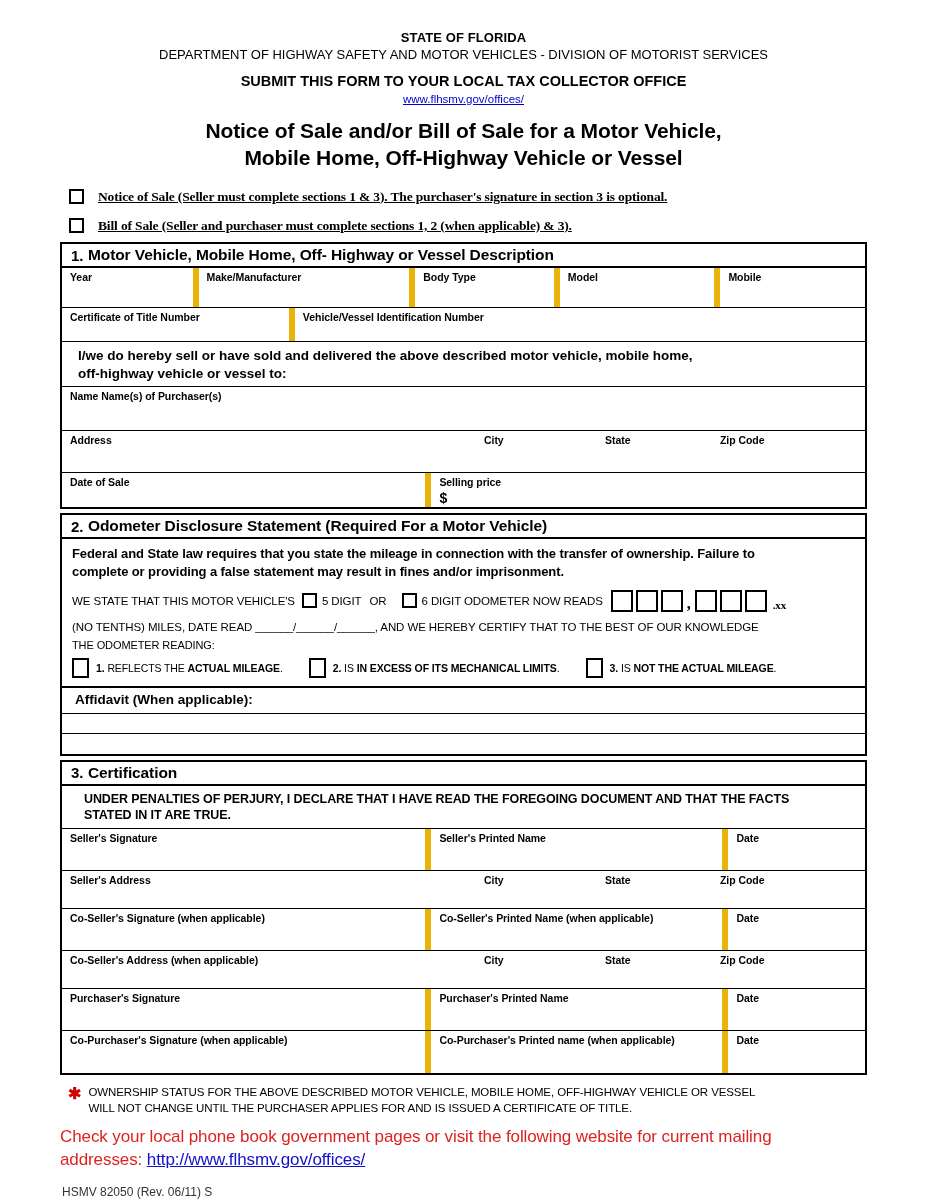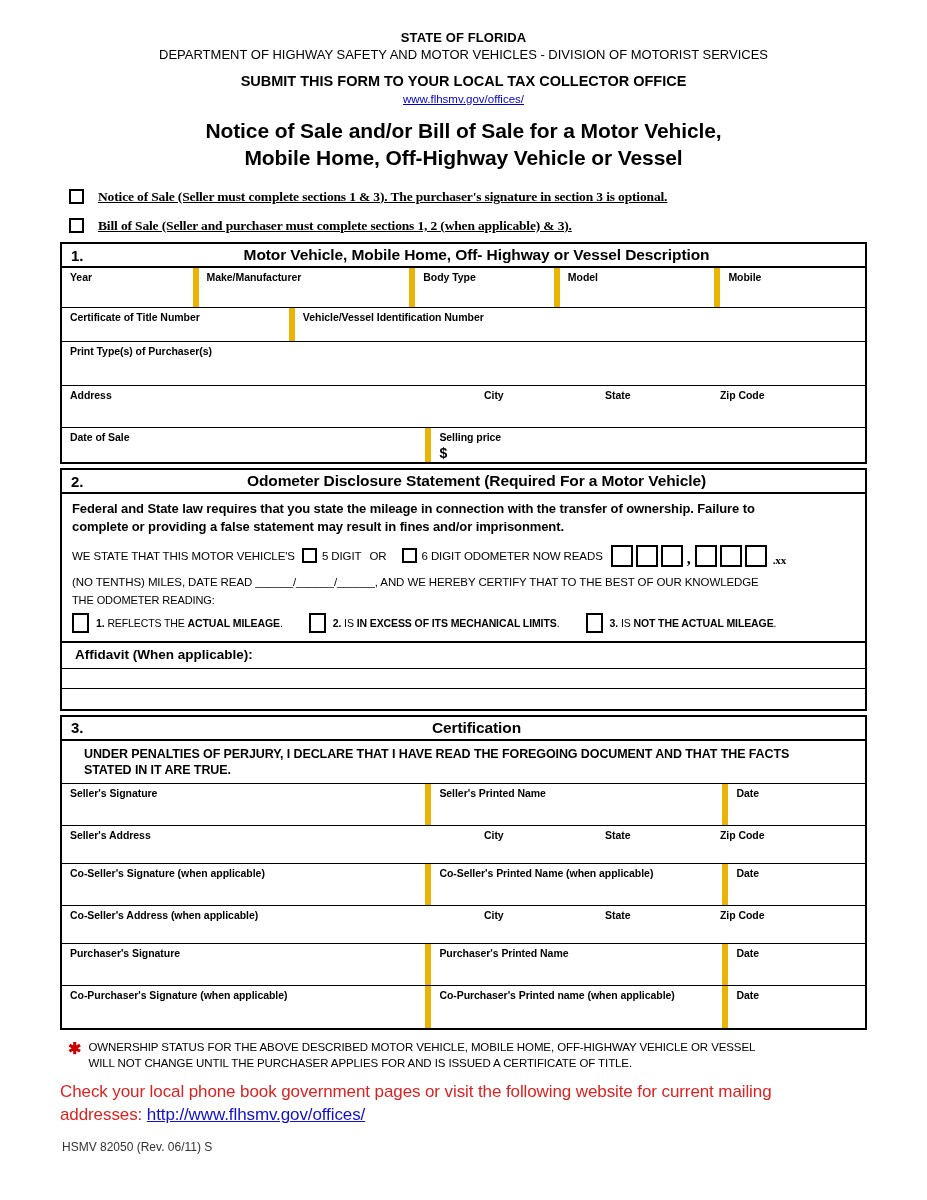--- a/index.html
+++ b/index.html
@@ -101,21 +101,20 @@
     position: relative;
   }
   .sec-num {
     font-size: 15px;
     font-weight: bold;
     padding-left: 9px;
   }
   .sec-title {
     position: absolute;
     left: 0; right: 0;
-    text-align: center;
     font-size: 15.5px;
     font-weight: bold;
     letter-spacing: -0.1px;
   }
   .sec-title.offset { padding-left: 26px; }
 
   .row {
     display: flex;
     border-bottom: 1px solid #000;
     box-sizing: border-box;
@@ -350,24 +349,28 @@
 
     <div class="row r-title">
       <div class="cell div" style="width:29%">
         <span>Certificate of Title Number</span>
       </div>
       <div class="cell" style="width:71%">
         <span>Vehicle/Vessel Identification Number</span>
       </div>
     </div>
 
+    <div class="r-sell">
+      <div>I/we do hereby sell or have sold and delivered the above described motor vehicle, mobile home,</div>
+      <div>off-highway vehicle or vessel to:</div>
+    </div>
 
     <div class="row r-name">
       <div class="cell" style="width:100%">
-        <span>Print Type(s) of Purchaser(s)</span>
+        <span>Name Name(s) of Purchaser(s)</span>
       </div>
     </div>
 
     <div class="row r-addr">
       <div class="cell" style="width:100%">
         <span>Address</span>
         <span class="lbl-abs" style="left:422px">City</span>
         <span class="lbl-abs" style="left:543px">State</span>
         <span class="lbl-abs" style="left:658px">Zip Code</span>
       </div>

